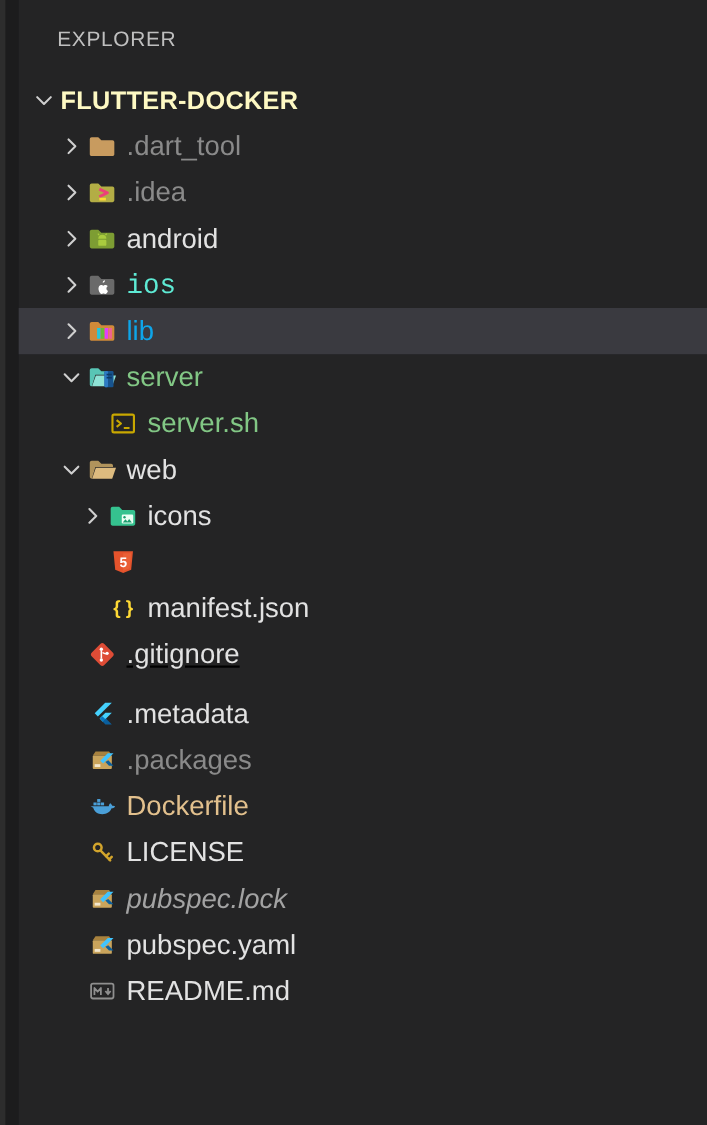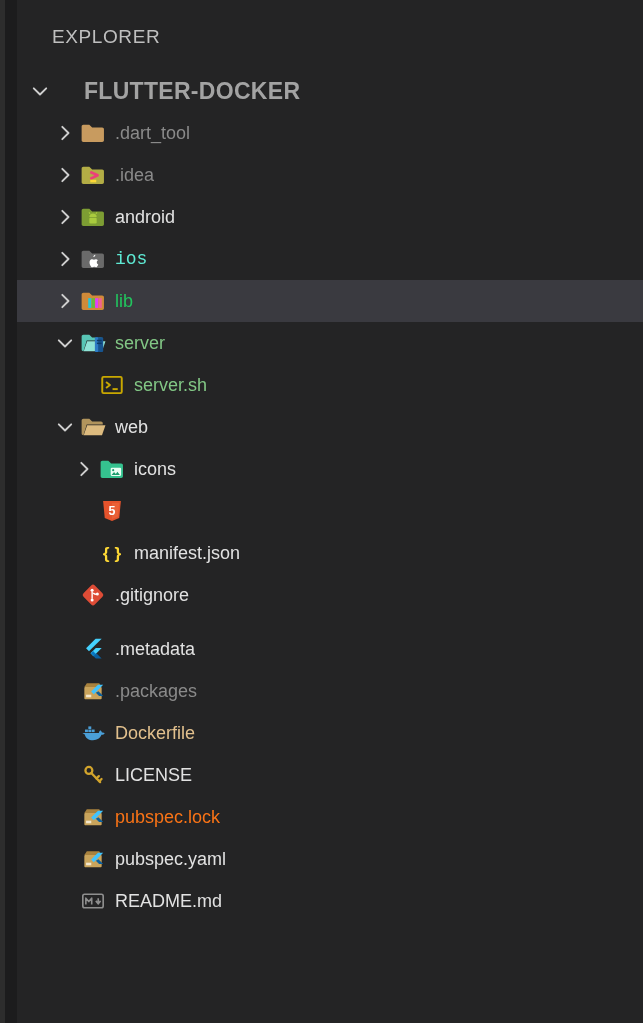--- a/index.html
+++ b/index.html
@@ -11,39 +11,39 @@
   .edge-outer{position:absolute;left:0;top:0;width:5px;height:100%;}
   .edge-inner{position:absolute;left:5px;top:0;width:12px;height:100%;}
   .sidebar{position:absolute;left:17px;top:0;right:0;bottom:0;}
   .pane-header{margin:26px 0 0 35px;font-size:19px;letter-spacing:.6px;}
   .tree{margin-top:22px;}
   .row{display:flex;align-items:center;height:42px;cursor:pointer;}
   .chev{flex:0 0 30px;width:30px;height:42px;display:flex;align-items:center;justify-content:center;}
   .chev svg{display:block;}
   .fileicon{flex:0 0 26px;width:26px;height:26px;margin-right:9px;display:flex;align-items:center;justify-content:center;}
   .fileicon svg{display:block;}
-  .lbl{font-size:18px;white-space:nowrap;}
+  .lbl{font-size:25px;white-space:nowrap;}
   .row.root .lbl{font-weight:bold;font-size:23px;letter-spacing:.3px;}
 </style>
 </head>
 <body>
 
 <div class="screen" style="background: rgb(36, 36, 37);">
   <div class="edge-outer" style="background: rgb(45, 45, 45);"></div>
   <div class="edge-inner" style="background: rgb(28, 28, 29);"></div>
   <div class="sidebar">
     <div class="pane-header" style="color: rgb(191, 191, 191);">EXPLORER</div>
     <div class="tree" id="tree">
         <div class="row root" style="padding-left: 8px;">
           <span class="chev">
             <svg width="24" height="24" viewBox="0 0 24 24">
               <path d="M5.8 9.3l6.2 6.2 6.2-6.2" fill="none" stroke="#cfcfcf" stroke-width="1.9" stroke-linecap="round" stroke-linejoin="round"></path>
             </svg>
           </span>
-          <span class="lbl" style="color: #a3a3a3; margin-left: 29px;">FLUTTER-DOCKER</span>
+          <span class="lbl" style="color: #fef9c3;">FLUTTER-DOCKER</span>
         </div>
         <div class="row" style="padding-left: 33px;">
           <span class="chev">
             <svg width="24" height="24" viewBox="0 0 24 24">
               <path d="M9.3 5.8l6.2 6.2-6.2 6.2" fill="none" stroke="#cfcfcf" stroke-width="1.9" stroke-linecap="round" stroke-linejoin="round"></path>
             </svg>
           </span>
           <span class="fileicon">
             <svg width="26" height="26" viewBox="0 0 24 24">
               <path d="M1.5 6c0-.9.7-1.6 1.6-1.6h5.5l2.6 2.6h9.3c.9 0 1.6.7 1.6 1.6v10c0 .9-.7 1.6-1.6 1.6H3.1c-.9 0-1.6-.7-1.6-1.6z" fill="#c89b5f"></path>
@@ -109,21 +109,21 @@
           </span>
           <span class="fileicon">
             <svg width="26" height="26" viewBox="0 0 24 24">
               <path d="M1.5 6c0-.9.7-1.6 1.6-1.6h5.5l2.6 2.6h9.3c.9 0 1.6.7 1.6 1.6v10c0 .9-.7 1.6-1.6 1.6H3.1c-.9 0-1.6-.7-1.6-1.6z" fill="#d08a39"></path>
               <rect x="7.6" y="9.4" width="2.9" height="9" fill="#26c6da"></rect>
               <rect x="10.8" y="9.4" width="2.9" height="9" fill="#66bb3a"></rect>
               <rect x="14" y="9.4" width="2.9" height="9" fill="#e040fb"></rect>
               <rect x="17.2" y="9.4" width="2.9" height="9" fill="#f06292"></rect>
             </svg>
           </span>
-          <span class="lbl" style="color: #22c55e;">lib</span>
+          <span class="lbl" style="color: #0ea5e9;">lib</span>
         </div>
         <div class="row" style="padding-left: 33px;">
           <span class="chev">
             <svg width="24" height="24" viewBox="0 0 24 24">
               <path d="M5.8 9.3l6.2 6.2 6.2-6.2" fill="none" stroke="#cfcfcf" stroke-width="1.9" stroke-linecap="round" stroke-linejoin="round"></path>
             </svg>
           </span>
           <span class="fileicon">
             <svg width="26" height="26" viewBox="0 0 24 24">
               <path d="M1.5 6c0-.9.7-1.6 1.6-1.6h5.5l2.6 2.6h8.2c.9 0 1.6.7 1.6 1.6v1.2H6.2L3.2 19.6c-1 0-1.7-.7-1.7-1.6z" fill="#58c5b5"></path>
@@ -189,21 +189,21 @@
         </div>
         <div class="row" style="padding-left: 52px;">
           <span class="chev"></span>
           <span class="fileicon">
             <svg width="26" height="26" viewBox="0 0 24 24">
               <text x="12" y="17.2" font-size="16" font-weight="bold" fill="#fdd835" text-anchor="middle" font-family="Liberation Sans, sans-serif">{ }</text>
             </svg>
           </span>
           <span class="lbl" style="color: rgb(226, 226, 226);">manifest.json</span>
         </div>
-        <div class="row" style="padding-left: 33px;">
+        <div class="row" style="padding-left: 33px; text-decoration: underline;">
           <span class="chev"></span>
           <span class="fileicon">
             <svg width="26" height="26" viewBox="0 0 24 24">
               <g transform="rotate(45 12 12)">
                 <rect x="4.6" y="4.6" width="14.8" height="14.8" rx="2.4" fill="#de4c36"></rect>
               </g>
               <g fill="#ffffff">
                 <circle cx="11.2" cy="7.6" r="1.4"></circle>
                 <circle cx="11.2" cy="16.6" r="1.4"></circle>
                 <circle cx="16" cy="11" r="1.4"></circle>
@@ -272,21 +272,21 @@
           <span class="chev"></span>
           <span class="fileicon">
             <svg width="26" height="26" viewBox="0 0 24 24">
               <path d="M4 8.2l2.3-3.4h11.4L20 8.2z" fill="#a8823e"></path>
               <rect x="4" y="8.2" width="16" height="11.3" rx="0.8" fill="#c9a45c"></rect>
               <rect x="5.6" y="15.4" width="4.8" height="2.4" fill="#f3e7cd"></rect>
               <path d="M16.6 6.2l-6.3 6.3 2.4 2.4 8.7-8.7z" fill="#40c4ff"></path>
               <path d="M14.6 13.6l3 3.1h3.8l-4.4-4.5z" fill="#0a5f9e"></path>
             </svg>
           </span>
-          <span class="lbl" style="color: #f97316;">pubspec.lock</span>
+          <span class="lbl" style="color: #a3a3a3; font-style: italic;">pubspec.lock</span>
         </div>
         <div class="row" style="padding-left: 33px;">
           <span class="chev"></span>
           <span class="fileicon">
             <svg width="26" height="26" viewBox="0 0 24 24">
               <path d="M4 8.2l2.3-3.4h11.4L20 8.2z" fill="#a8823e"></path>
               <rect x="4" y="8.2" width="16" height="11.3" rx="0.8" fill="#c9a45c"></rect>
               <rect x="5.6" y="15.4" width="4.8" height="2.4" fill="#f3e7cd"></rect>
               <path d="M16.6 6.2l-6.3 6.3 2.4 2.4 8.7-8.7z" fill="#40c4ff"></path>
               <path d="M14.6 13.6l3 3.1h3.8l-4.4-4.5z" fill="#0a5f9e"></path>

